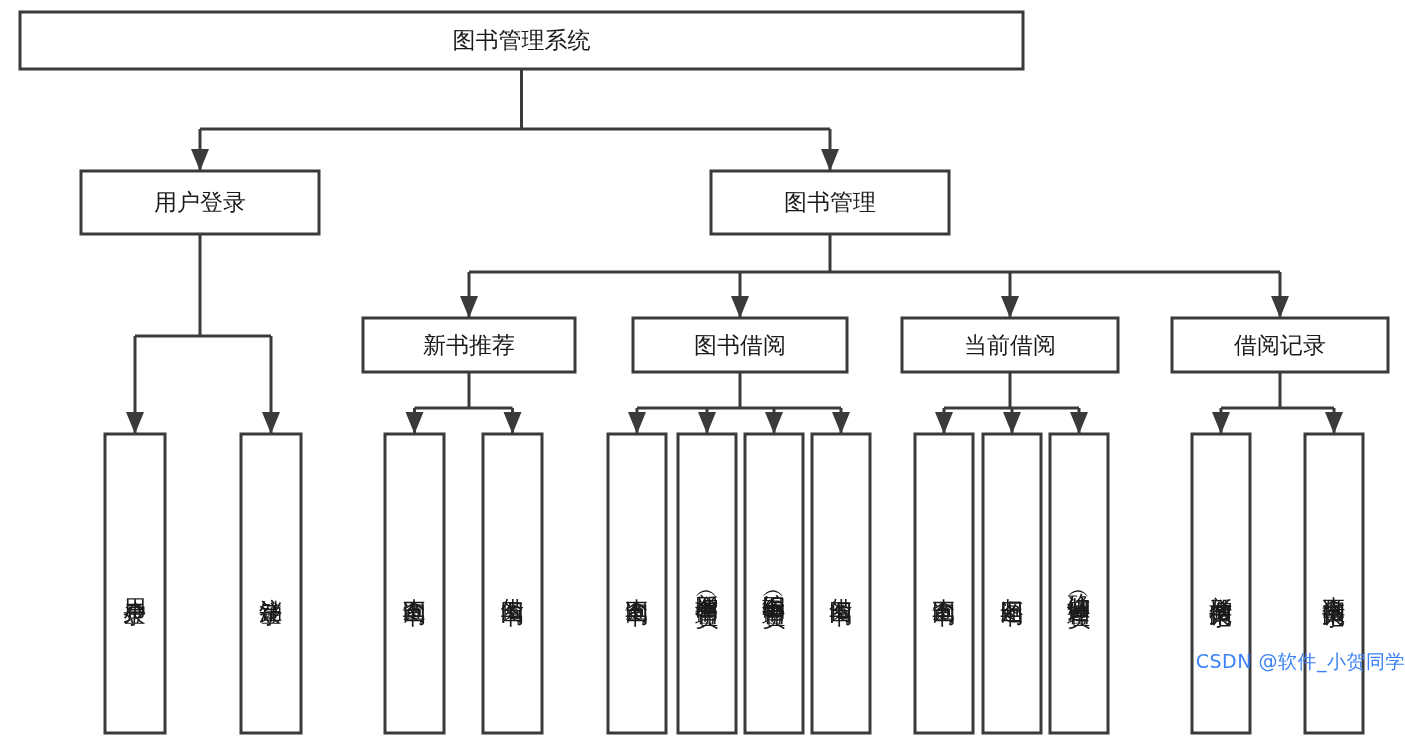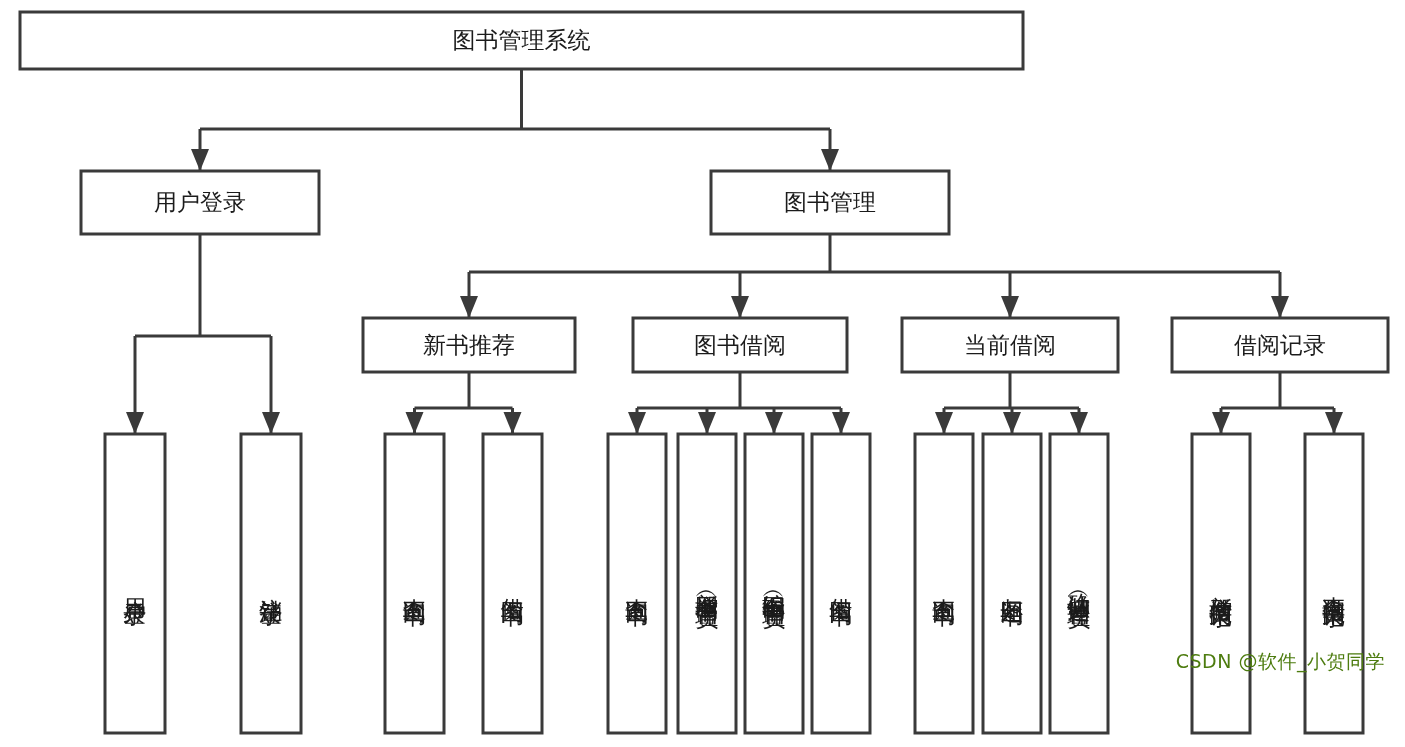--- a/index.html
+++ b/index.html
@@ -63,25 +63,25 @@
     text-orientation: upright;
     font-family: "DejaVu Sans", "Liberation Sans", sans-serif;
     font-size: 23px;
     line-height: 1.15;
     color: #1b1b1b;
     letter-spacing: 2px;
     white-space: nowrap;
   }
   .watermark {
     position: absolute;
-    right: 20px;
+    right: 0;
     bottom: 6px;
     font-family: "DejaVu Sans", "Liberation Sans", sans-serif;
     font-size: 19px;
-    color: #4d7c0f;
+    color: #3b82f6;
     letter-spacing: 0.5px;
     white-space: nowrap;
   }
 </style>
 </head>
 <body>
 
 <div id="diagram-root">
 
   <svg id="diagram-svg" viewBox="0 0 1405 747">

